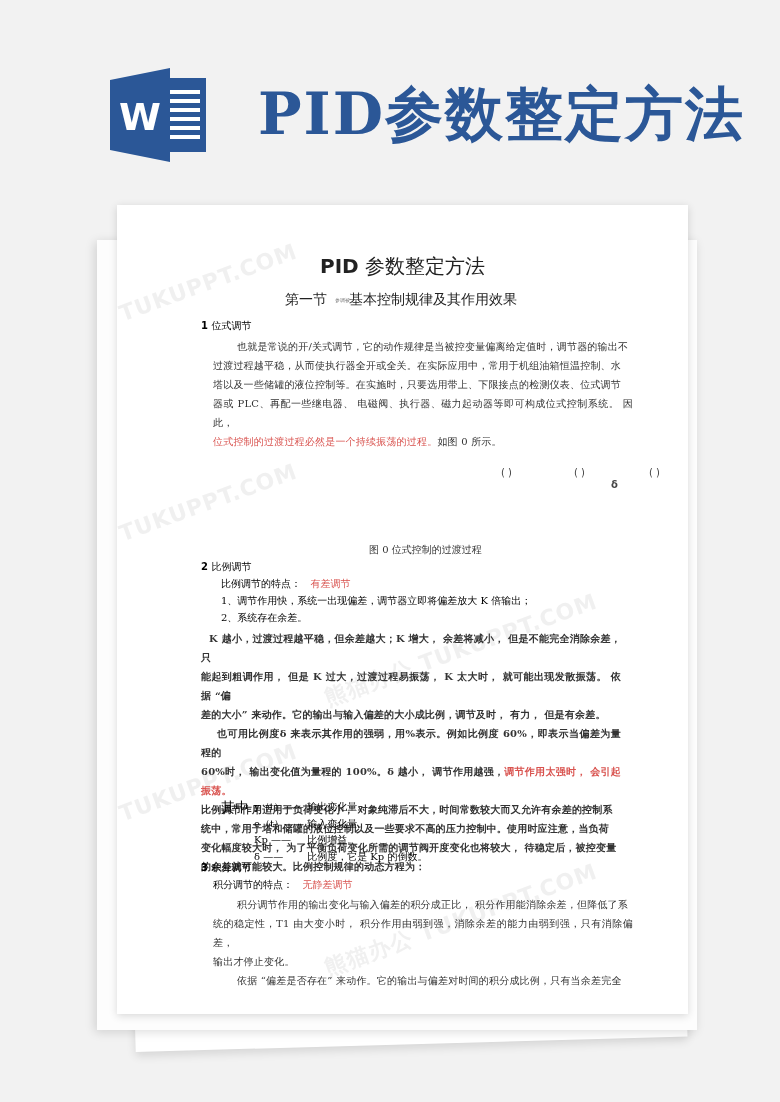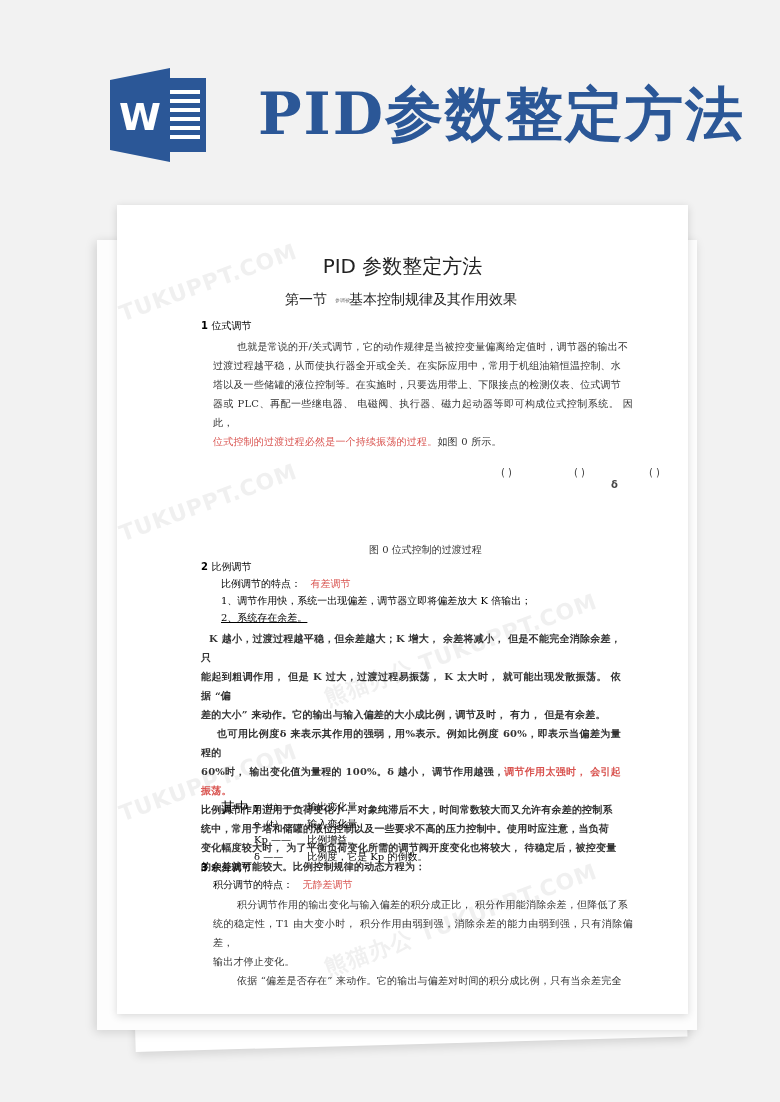--- a/index.html
+++ b/index.html
@@ -27,21 +27,21 @@
   }
   .page {
     position:absolute; left:117px; top:205px; width:571px; height:809px;
     background:#fff; box-shadow:0 2px 8px rgba(0,0,0,0.15);
     overflow:hidden;
   }
   .doc-title {
     position:absolute; left:0; top:48px; width:571px; text-align:center;
     font-size:20px; color:#222; font-family:"DejaVu Sans", sans-serif;
   }
-  .doc-title b { font-weight:normal;text-align:center; }
+  .doc-title b { font-weight:bold;text-align:center; }
   .section-title {
     position:absolute; left:168px; top:86px; font-size:14px; color:#222; white-space:nowrap;
   }
   .section-title .tiny { display:inline-block; font-size:5px; line-height:7px; width:8px; vertical-align:middle; margin:0 6px 0 8px; color:#777;}
   .abs { position:absolute; white-space:nowrap; }
   .h { font-family:"DejaVu Sans", sans-serif; font-weight:bold; font-size:10px; }
   .h span { font-family:"DejaVu Serif", serif; font-weight:normal; }
   .p { position:absolute; font-size:10px; line-height:19px; color:#333; text-align:justify; letter-spacing:0.2px;margin-left:12px; }
   .red { color:#d9534f; }
   .fig-mark { position:absolute; font-size:10px; color:#444; font-family:"DejaVu Sans", sans-serif; }
@@ -109,21 +109,21 @@
   <div class="fig-mark" style="left:532px; top:262px;">( )</div>
   <div class="abs" style="left:252px; top:338px; font-size:10px; color:#333;">图 0  位式控制的过渡过程</div>
 
   <div class="abs h" style="left:84px; top:355px;">
     <b>2</b> <span>比例调节</span>
   </div>
   <div class="abs" style="left:104px; top:372px; font-size:10px;">
     <span>比例调节的特点：</span>&nbsp;&nbsp;&nbsp;<span class="red">有差调节</span>
   </div>
   <div class="abs" style="left:104px; top:389px; font-size:10px;">1、调节作用快，系统一出现偏差，调节器立即将偏差放大 K 倍输出；</div>
-  <div class="abs" style="left:104px; top:406px; font-size:10px;text-decoration:underline;">2、系统存在余差。</div>
+  <div class="abs" style="left:104px; top:406px; font-size:10px;">2、系统存在余差。</div>
 
   <div class="p" style="left:72px; top:424px; width:420px;font-weight:bold;">
     <div style="text-indent:8px;">K 越小，过渡过程越平稳，但余差越大；K 增大，  余差将减小，  但是不能完全消除余差，只</div>
     <div>能起到粗调作用，  但是 K 过大，过渡过程易振荡，  K 太大时，  就可能出现发散振荡。 依据 “偏</div>
     <div>差的大小” 来动作。它的输出与输入偏差的大小成比例，调节及时，   有力，  但是有余差。</div>
     <div style="text-indent:16px;">也可用比例度δ 来表示其作用的强弱，用%表示。例如比例度 60%，即表示当偏差为量程的</div>
     <div><span>60%时，  输出变化值为量程的 100%。δ 越小，  调节作用越强，</span><span class="red">调节作用太强时，  会引起振荡。</span></div>
     <div>比例调节作用适用于负荷变化小，  对象纯滞后不大，时间常数较大而又允许有余差的控制系</div>
     <div>统中，常用于塔和储罐的液位控制以及一些要求不高的压力控制中。使用时应注意，当负荷</div>
     <div>变化幅度较大时，  为了平衡负荷变化所需的调节阀开度变化也将较大，  待稳定后，被控变量</div>

